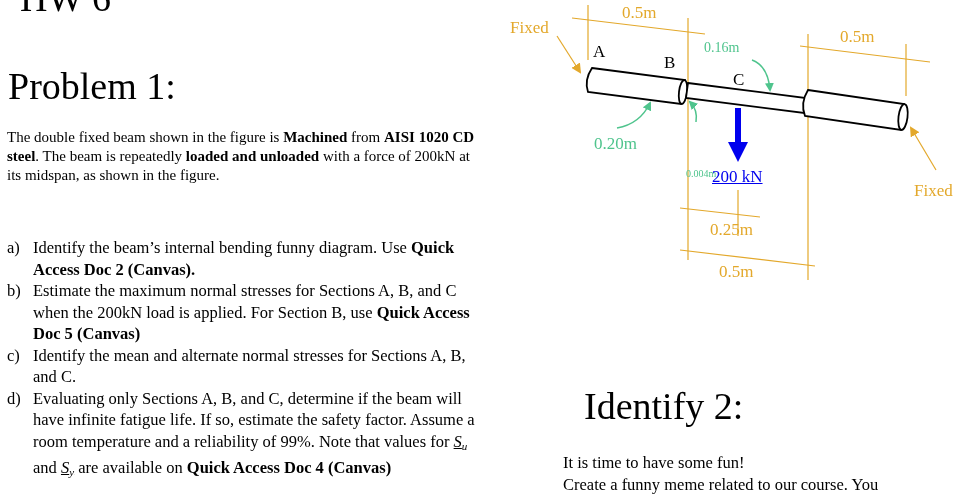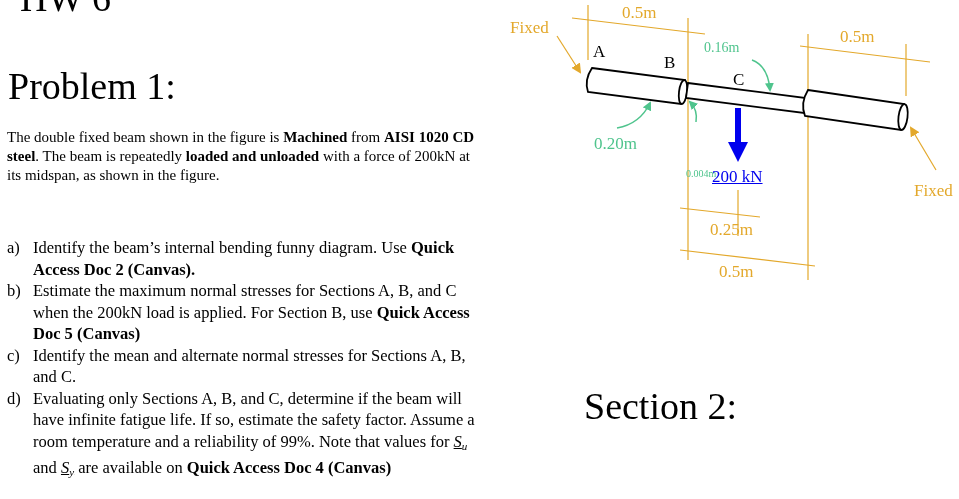--- a/index.html
+++ b/index.html
@@ -189,16 +189,20 @@
     <div class="fig-label green" style="left:214px; top:40px; font-size:14px;">0.16m</div>
     <div class="fig-label orange" style="left:350px; top:27px; font-size:17px;">0.5m</div>
     <div class="fig-label green" style="left:104px; top:134px; font-size:17px;">0.20m</div>
     <div class="fig-label green" style="left:196px; top:129px; font-size:10px;margin-top:39px;">0.004m</div>
     <div class="fig-label blue" style="left:222px; top:167px; font-size:17px;text-decoration:underline;">200 kN</div>
     <div class="fig-label orange" style="left:424px; top:181px; font-size:17px;">Fixed</div>
     <div class="fig-label orange" style="left:200px; top:220px; font-size:17px;margin-left:20px;">0.25m</div>
     <div class="fig-label orange" style="left:229px; top:262px; font-size:17px;">0.5m</div>
   </div>
 
-  <div class="p2-title">Section 2:</div>
-
+  <div class="p2-title">Identify 2:</div>
+
+  <div class="p2-text">
+    <div>It is time to have some fun!</div>
+    <div>Create a funny meme related to our course. You</div>
+  </div>
 
 </div>
 
 </body></html>

